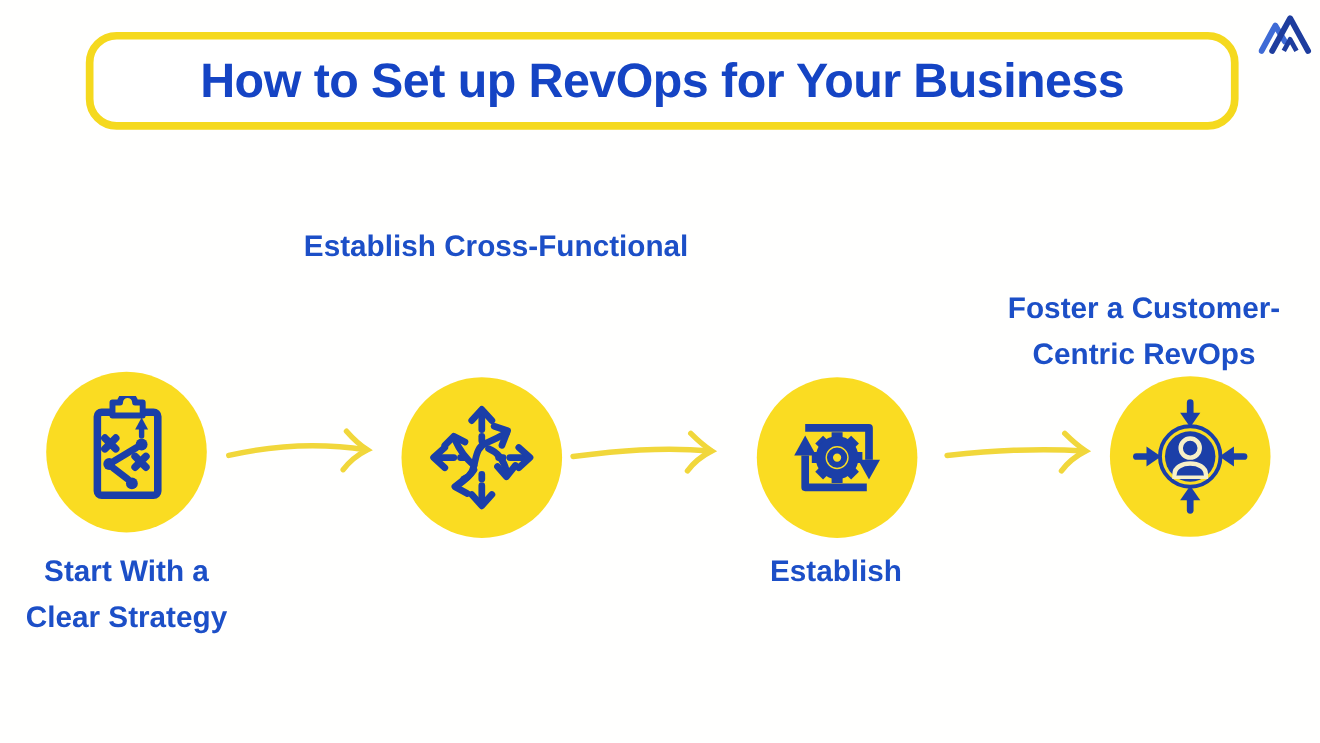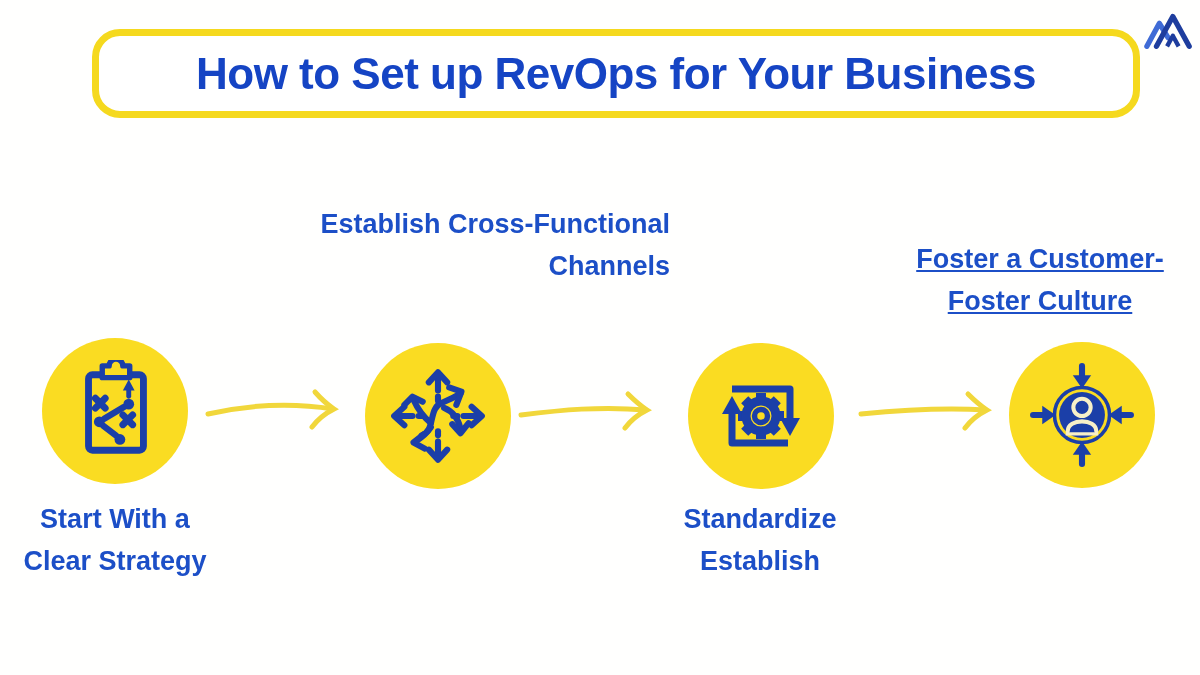--- a/index.html
+++ b/index.html
@@ -7,21 +7,21 @@
   .canvas {
     position: relative;
     width: 1200px;
     height: 675px;
     background: #fffffe;
     font-family: "Liberation Sans", sans-serif;
     overflow: hidden;
   }
   .title-box {
     position: absolute;
-    left: 92px;
+    left: 78px;
     top: 29px;
     width: 1048px;
     height: 89px;
     background: #ffffff;
     border: 7px solid #F5D91E;
     border-radius: 28px;
     display: flex;
     align-items: center;
     justify-content: center;
   }
@@ -56,23 +56,23 @@
 
   .step-label {
     position: absolute;
     text-align: center;
     color: #1C4FC7;
     font-size: 27px;
     font-weight: bold;
     line-height: 42px;
   }
   #label-1 { left: -25px; top: 498px; width: 280px; }
-  #label-2 { left: 200px; top: 203px; width: 470px; text-align: right; }
+  #label-2 { left: 216px; top: 203px; width: 470px; }
   #label-3 { left: 620px; top: 498px; width: 280px; }
-  #label-4 { left: 880px; top: 238px; width: 320px; text-decoration: underline; }
+  #label-4 { left: 880px; top: 259px; width: 320px; }
   .step-label span { display: block; }
 
   .flow-arrow { position: absolute; width: 140px; height: 44px; }
   #arrow-1 { left: 203px; top: 388px; }
   #arrow-2 { left: 516px; top: 390px; }
   #arrow-3 { left: 856px; top: 390px; }
 </style>
 </head>
 <body>
 
@@ -83,26 +83,25 @@
   </div>
 
   <svg class="logo" viewBox="0 0 52 46">
     <path d="M3 40 L16 16 L25 31" fill="none" stroke="#3F6BD6" stroke-width="5.5" stroke-linecap="round" stroke-linejoin="round"></path>
     <path d="M13 40 L30 9 L47 40" fill="none" stroke="#1E3D9E" stroke-width="5.5" stroke-linecap="round" stroke-linejoin="round"></path>
     <path d="M24 40 L30 29 L36 40" fill="none" stroke="#1E3D9E" stroke-width="4.5" stroke-linejoin="round"></path>
   </svg>
 
   <div class="step-label" id="label-2">
     <span>Establish Cross-Functional</span>
-    <span>Channels</span>
   </div>
 
   <div class="step-label" id="label-4">
     <span>Foster a Customer-</span>
-    <span>Foster Culture</span>
+    <span>Centric RevOps</span>
   </div>
 
   <div class="step-circle" id="circle-1">
     <svg width="102" height="102" viewBox="0 0 104 104">
       <g stroke="#1B3FA8" fill="none" stroke-linecap="round" stroke-linejoin="round">
         <rect x="25" y="15" width="56" height="77" rx="4" stroke-width="7"></rect>
         <path d="M39 18 L39 6 L46 6 A 7 7 0 0 1 60 6 L67 6 L67 18 Z" fill="#FADC22" stroke-width="5.5"></path>
         <path d="M32 39 L42 49 M42 39 L32 49" stroke-width="7"></path>
         <path d="M60 56 L70 66 M70 56 L60 66" stroke-width="7"></path>
         <path d="M61 48 L41 60" stroke-width="6.5"></path>
@@ -210,17 +209,16 @@
       <path d="M112 4 C 119 11 125 16 131 20 C 123 24 115 30 109 38"></path>
     </g>
   </svg>
 
   <div class="step-label" id="label-1">
     <span>Start With a</span>
     <span>Clear Strategy</span>
   </div>
 
   <div class="step-label" id="label-3">
-    <span>Standardize</span>
     <span>Establish</span>
   </div>
 
 </div>
 
 </body></html>

